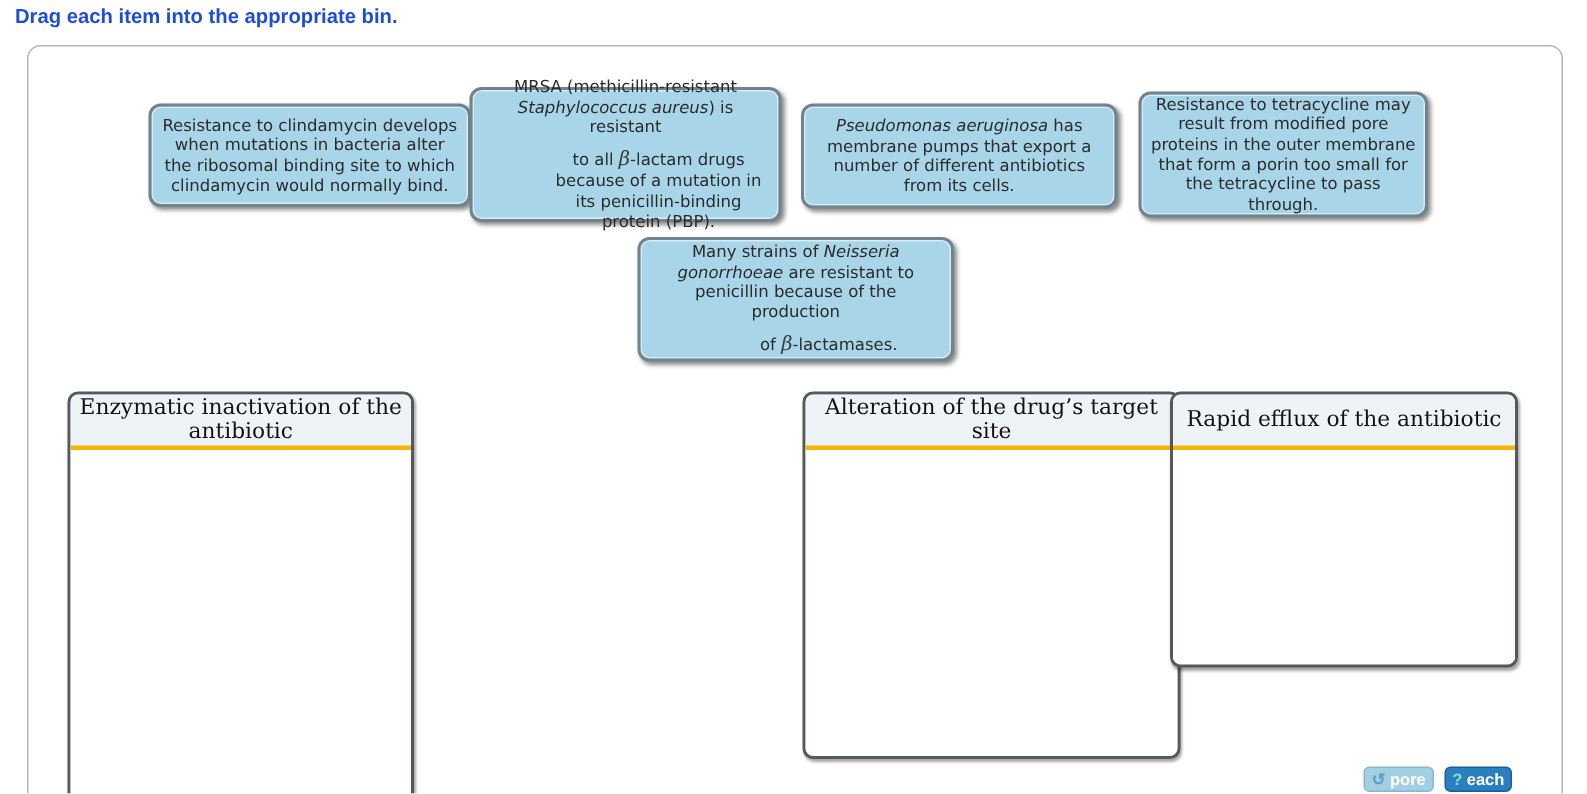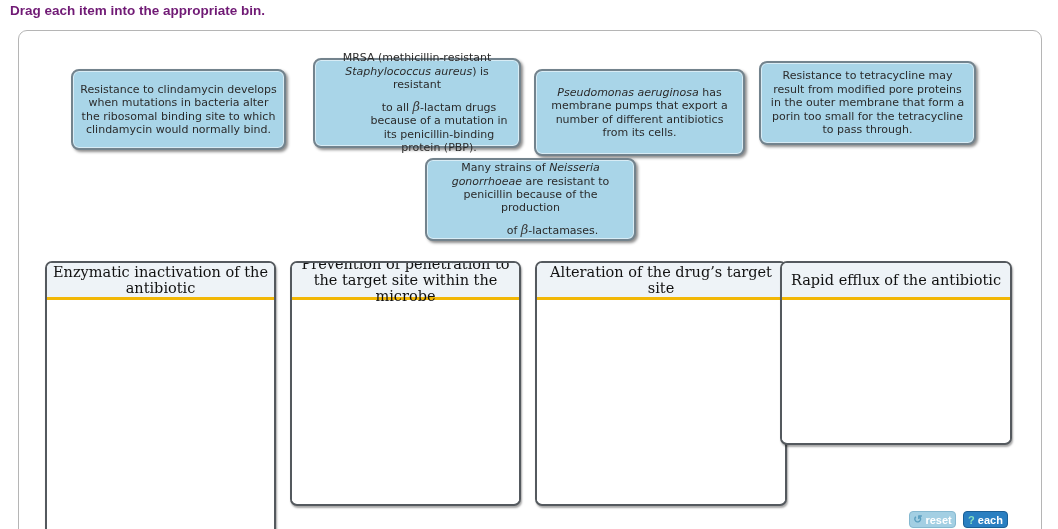--- a/index.html
+++ b/index.html
@@ -1,19 +1,19 @@
 <!DOCTYPE html>
 <html><head>
 <meta charset="utf-8">
 <style>
   html,body{margin:0;padding:0;background:#ffffff;}
   body{font-family:"Liberation Sans",sans-serif;}
   .stage{position:relative;width:1058px;height:529px;overflow:hidden;background:#fff;}
 
-  .page-title{position:absolute;left:10px;top:3px;font-size:13.5px;font-weight:bold;color:#701a75;}
+  .page-title{position:absolute;left:10px;top:3px;font-size:13.5px;font-weight:bold;color:#1d4ed8;}
 
   .panel{position:absolute;left:18px;top:30px;width:1024px;height:520px;
          border:1px solid #b5b5b5;border-radius:9px;background:#fff;box-sizing:border-box;}
 
   .tile{position:absolute;background:#a9d5e8;border:2px solid #73838d;border-radius:8px;
         box-shadow:2px 2px 3px rgba(0,0,0,0.45), inset 0 0 0 1px rgba(255,255,255,0.55);
         box-sizing:border-box;display:flex;flex-direction:column;align-items:center;justify-content:center;
         padding:4px 6px;text-align:center;font-family:"DejaVu Sans",sans-serif;
         font-size:11px;line-height:1.22;color:#2b2b2b;cursor:move;}
   .tile .mt{margin-top:7px;margin-left:44px;}
@@ -39,65 +39,61 @@
 </style>
 </head>
 <body>
 
 <div class="stage">
 
   <div class="page-title">Drag each item into the appropriate bin.</div>
 
   <div class="panel">
 
-    <div class="tile" style="left:52px;top:38px;width:215px;height:81px">
+    <div class="tile" style="left:80px;top:38px;width:215px;height:69px">
       <div><span>Resistance to clindamycin develops when mutations in bacteria alter the ribosomal binding site to which clindamycin would normally bind.</span></div>
     </div>
 
     <div class="tile" style="left:294px;top:27px;width:208px;height:90px">
       <div><span>MRSA (methicillin-resistant </span><span class="it">Staphylococcus aureus</span><span>) is resistant</span></div>
       <div class="mt"><span>to all </span><span class="beta">β</span><span>-lactam drugs because of a mutation in its penicillin-binding protein (PBP).</span></div>
     </div>
 
-    <div class="tile" style="left:515px;top:38px;width:211px;height:87px">
+    <div class="tile" style="left:515px;top:38px;width:211px;height:70px">
       <div><span class="it">Pseudomonas aeruginosa</span><span> has membrane pumps that export a number of different antibiotics from its cells.</span></div>
     </div>
 
-    <div class="tile" style="left:740px;top:30px;width:217px;height:84px">
+    <div class="tile" style="left:740px;top:30px;width:193px;height:84px">
       <div><span>Resistance to tetracycline may result from modified pore proteins in the outer membrane that form a porin too small for the tetracycline to pass through.</span></div>
     </div>
 
     <div class="tile" style="left:406px;top:127px;width:211px;height:83px">
       <div><span>Many strains of </span><span class="it">Neisseria gonorrhoeae</span><span> are resistant to penicillin because of the production</span></div>
       <div class="mt"><span>of </span><span class="beta">β</span><span>-lactamases.</span></div>
     </div>
 
     <div class="bin" style="left:26px;top:230px;width:231px;height:277px">
       <div class="bin-header">Enzymatic inactivation of the antibiotic</div>
       <div class="bin-body"></div>
     </div>
 
-    <div class="bin" style="left:271px;top:230px;width:231px;height:245px">
-      <div class="bin-header">Prevention of penetration to the target site within the microbe</div>
-      <div class="bin-body"></div>
-    </div>
 
     <div class="bin" style="left:516px;top:230px;width:252px;height:245px">
       <div class="bin-header">Alteration of the drug’s target site</div>
       <div class="bin-body"></div>
     </div>
 
     <div class="bin" style="left:761px;top:230px;width:232px;height:184px">
       <div class="bin-header">Rapid efflux of the antibiotic</div>
       <div class="bin-body"></div>
     </div>
 
     <div class="btn btn-reset" style="left:890px;top:480px;">
       <span class="ico">↺</span>
-      <span>reset</span>
+      <span>pore</span>
     </div>
     <div class="btn btn-help" style="left:944px;top:480px;">
       <span class="ico">?</span>
       <span>each</span>
     </div>
 
   </div>
 </div>
 
 </body></html>

